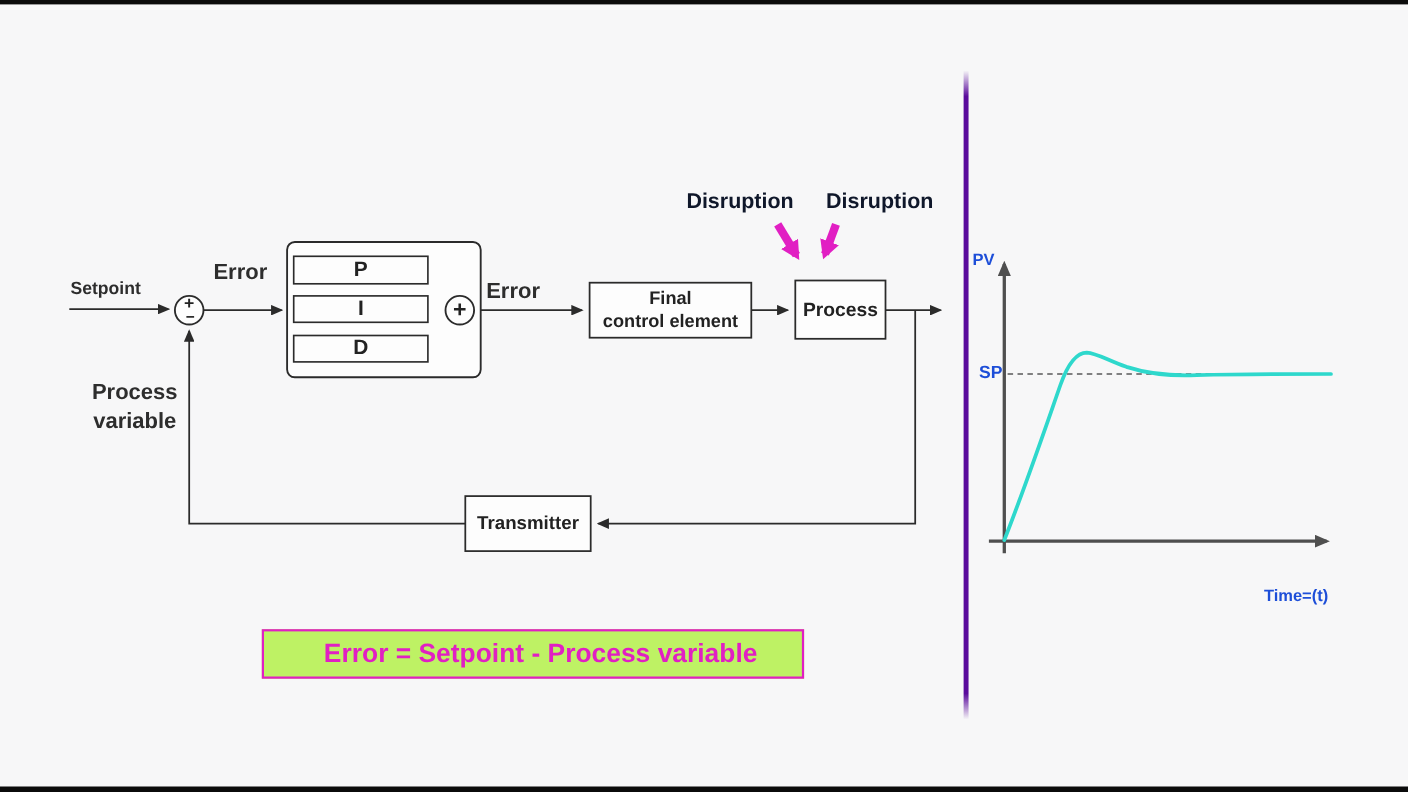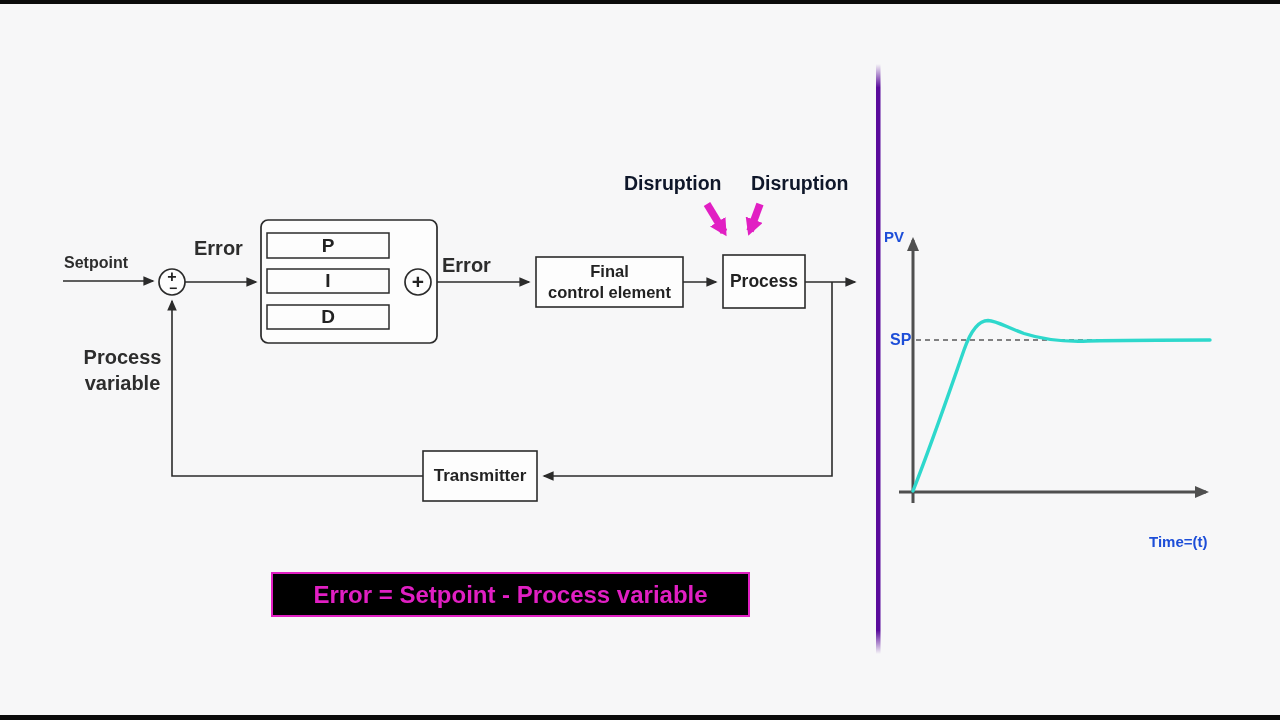--- a/index.html
+++ b/index.html
@@ -20,23 +20,23 @@
   .boxlbl {
     position:absolute; display:flex; align-items:center; justify-content:center;
     text-align:center; color:#222; font-weight:600;
   }
   .signlbl {
     position:absolute; color:#222; text-align:center; line-height:1;
     font-weight:700;
   }
   .magenta { color:#0f172a; font-weight:700; }
   #equation-box {
-    position:absolute; left:271px; top:572px; width:475px; height:41px;
-    border:2.5px solid #e11fc3; background:#000000;
-    display:flex; align-items:center; justify-content:center;
+    position:absolute; left:238px; top:572px; width:475px; height:41px;
+    border:2.5px solid #e11fc3; background:#bef264;
+    display:flex; align-items:center; justify-content:center;padding-left:14px;
   }
   #equation-box .eq-text { color:#e11fc3; font-size:24px; font-weight:700; white-space:nowrap; }
   .axislbl { position:absolute; color:#1d4ed8; font-weight:700; white-space:nowrap; }
 </style>
 </head>
 <body>
 
 <div id="stage">
 
   <div class="bar" id="bar-top"></div>

